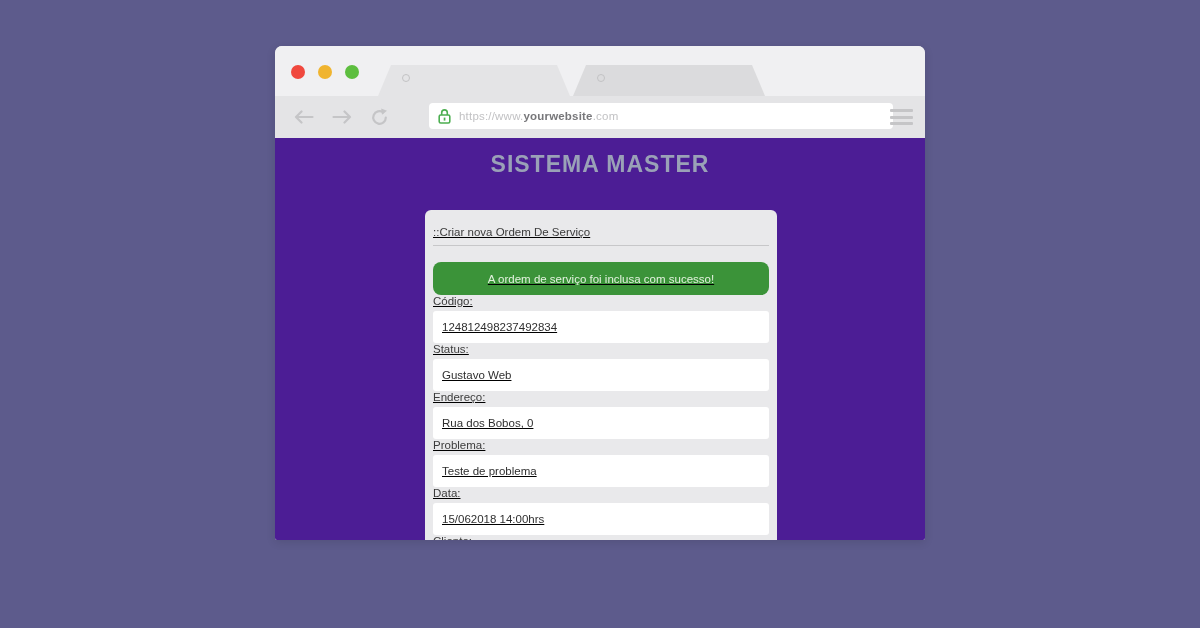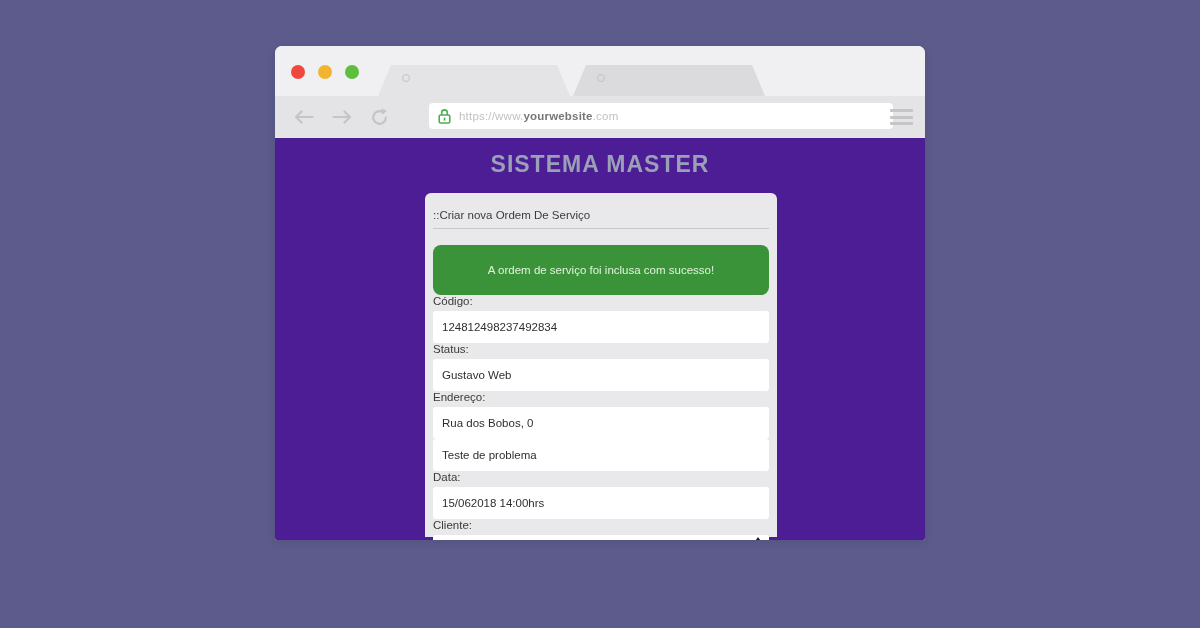--- a/index.html
+++ b/index.html
@@ -89,36 +89,37 @@
     padding-top: 13px;
     text-align: center;
     font-size: 23px;
     font-weight: bold;
     letter-spacing: 1px;
     color: #9AA1B7;
   }
 
   .form-card {
     position: absolute;
-    left: 150px; top: 55px;
+    left: 150px; top: 72px;
     width: 352px; height: 344px;
     background: #E9E9EB;
     border-radius: 6px 6px 0 0;
     padding: 0 8px;
+    text-decoration: underline;
   }
   .form-header {
     padding-top: 16px;
     padding-bottom: 7px;
     font-size: 11.5px;
     color: #3B3B3B;
     border-bottom: 1px solid #C7C7C9;
   }
   .success-banner {
     margin-top: 16px;
-    height: 50px;
+    height: 33px;
     background: #3B9339;
     border-radius: 8px;
     display: flex; align-items: center; justify-content: center;
     font-size: 11.5px;
     color: #E3F2DF;
   }
   .field-label {
     margin-bottom: 4px;
     font-size: 11.5px;
     color: #3B3B3B;
@@ -220,20 +221,21 @@
 
       <div class="field-label">Código:</div>
       <input class="field-input" type="text" value="124812498237492834" style="">
 
       <div class="field-label">Status:</div>
       <input class="field-input" type="text" value="Gustavo Web" style="">
 
       <div class="field-label">Endereço:</div>
       <input class="field-input" type="text" value="Rua dos Bobos, 0" style="">
 
+      <div class="field-label">Problema:</div>
       <input class="field-input" type="text" value="Teste de problema" style="">
 
       <div class="field-label">Data:</div>
       <input class="field-input" type="text" value="15/062018 14:00hrs" style="">
 
       <div class="field-label">Cliente:</div>
       <div class="select-box">
 
         <div class="spinner">
           <div class="tri-up"></div>

